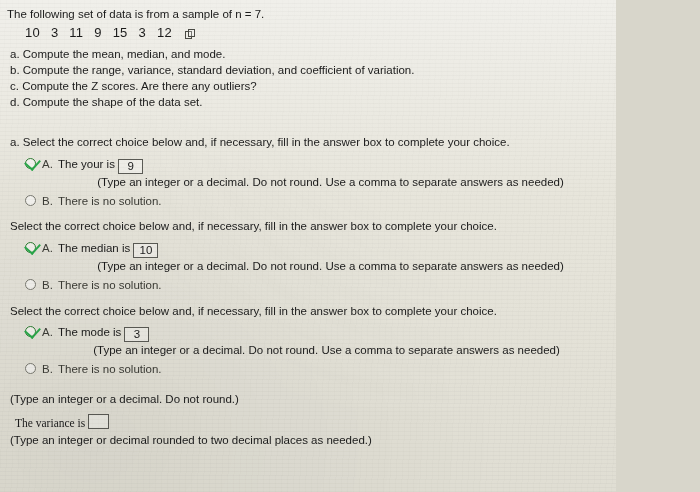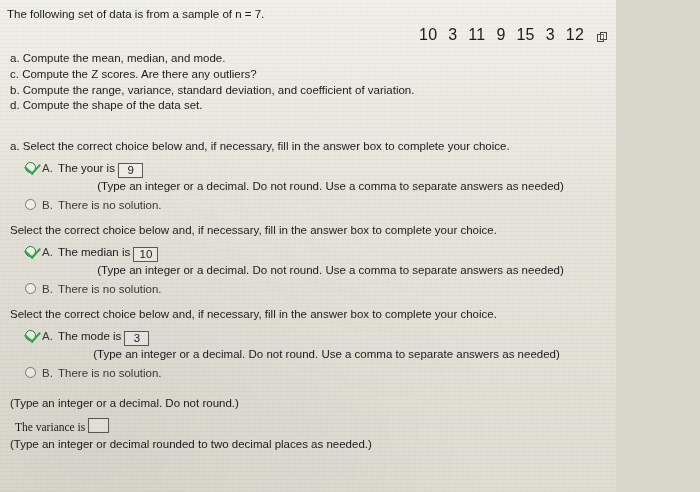--- a/index.html
+++ b/index.html
@@ -36,23 +36,22 @@
     mix-blend-mode: multiply;
     opacity: .85;
   }
   .content {
     position: relative;
     padding: 7px 10px 0 7px;
   }
   .intro { font-size: 11.5px; margin-bottom: 3px; }
   .datarow {
     margin: 1px 0 6px 18px;
-    font-size: 16px;
+    font-size: 13px;
     letter-spacing: 0.2px;
-    text-align: right;
   }
   .datarow span.num { margin-right: 11px; }
   .copy-icon {
     display: inline-block;
     position: relative;
     width: 9px;
     height: 9px;
     vertical-align: -1px;
     margin-left: 2px;
   }
@@ -146,22 +145,22 @@
   <div class="content">
 
     <div class="intro">The following set of data is from a sample of n = 7.</div>
 
     <div class="datarow">
       <span class="num">10</span><span class="num">3</span><span class="num">11</span><span class="num">9</span><span class="num">15</span><span class="num">3</span><span class="num">12</span><span class="copy-icon"></span>
     </div>
 
     <div class="tasks">
       <div>a. Compute the mean, median, and mode.</div>
+      <div>b. Compute the range, variance, standard deviation, and coefficient of variation.</div>
       <div>c. Compute the Z scores. Are there any outliers?</div>
-      <div>b. Compute the range, variance, standard deviation, and coefficient of variation.</div>
       <div>d. Compute the shape of the data set.</div>
     </div>
 
     <div class="qhead">a. Select the correct choice below and, if necessary, fill in the answer box to complete your choice.</div>
 
     <div class="choice-block">
       <div class="choice">
         <span class="radio checked"></span>
         <span class="choice-label">A.</span>
         <span class="choice-text">

